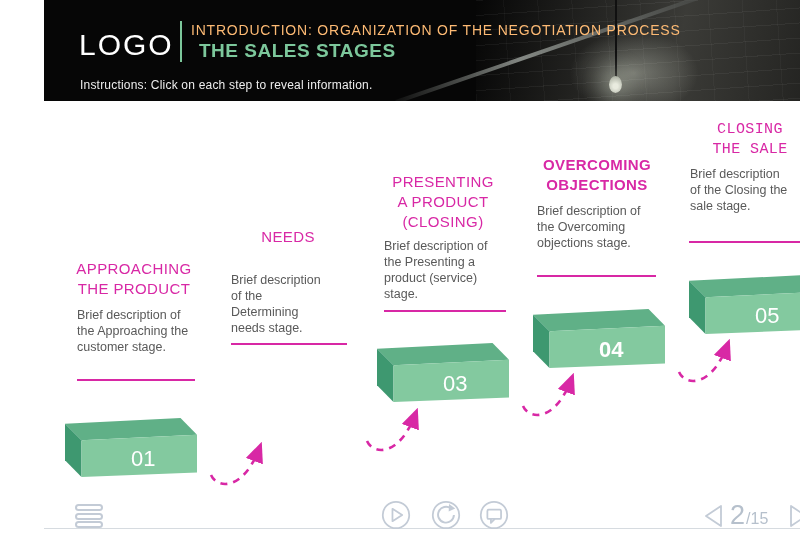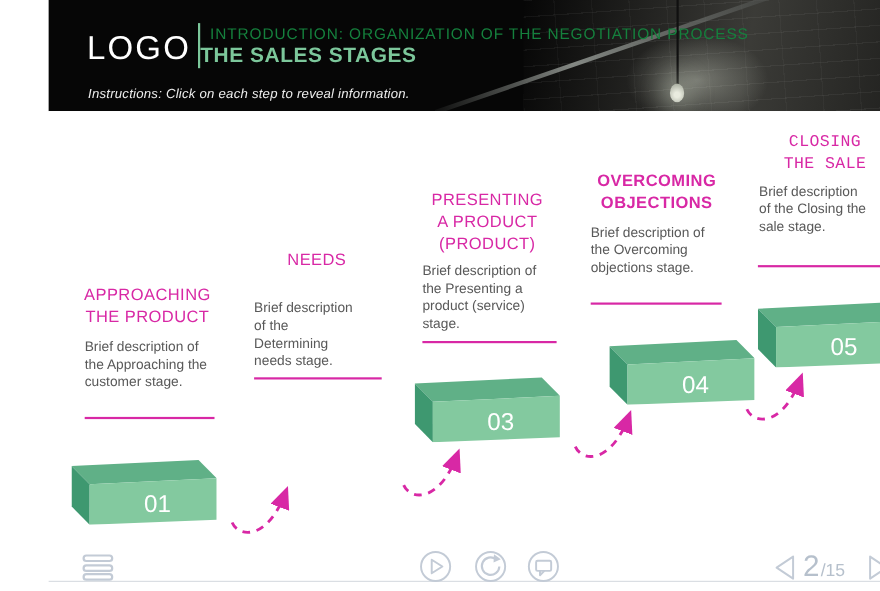--- a/index.html
+++ b/index.html
@@ -24,23 +24,23 @@
     background:radial-gradient(ellipse at center, rgba(225,230,215,0.40), rgba(225,230,215,0) 65%);}
   .header .railing{position:absolute;left:352px;top:100px;width:330px;height:4px;
     background:linear-gradient(to right, rgba(100,104,100,0.1), rgba(150,155,150,0.85) 40%, rgba(70,72,70,0.55));
     transform:rotate(-19deg);transform-origin:left center;}
   .header .cord{position:absolute;left:571px;top:0;width:2px;height:78px;background:#101010;}
   .header .bulb{position:absolute;left:565px;top:76px;width:13px;height:17px;border-radius:50%;
     background:radial-gradient(circle at 50% 60%, #e9ebdf 20%, #9aa092 100%);
     box-shadow:0 0 20px 7px rgba(222,228,210,0.35);}
   .logo{position:absolute;left:35px;top:28px;font-size:30px;letter-spacing:2px;color:#ffffff;}
   .logo-divider{position:absolute;left:136px;top:21px;width:2px;height:41px;background:var(--accent-green);}
-  .course-title{position:absolute;left:147px;top:22px;font-size:14px;letter-spacing:0.8px;color:#15803d;white-space:nowrap;}
-  .slide-title{position:absolute;left:138px;top:40px;font-size:19px;font-weight:bold;letter-spacing:0.5px;color:var(--accent-green);white-space:nowrap;}
-  .instructions{position:absolute;left:36px;top:78px;font-size:12px;color:#EDEDED;letter-spacing:0.2px;font-style:italic;}
+  .course-title{position:absolute;left:147px;top:22px;font-size:14px;letter-spacing:0.8px;color:#fdba74;white-space:nowrap;}
+  .slide-title{position:absolute;left:155px;top:40px;font-size:19px;font-weight:bold;letter-spacing:0.5px;color:var(--accent-green);white-space:nowrap;}
+  .instructions{position:absolute;left:36px;top:78px;font-size:12px;color:#EDEDED;letter-spacing:0.2px;}
 
   
   .content{position:absolute;top:101px;left:0;width:800px;height:436px;background:#ffffff;border-right:2px solid #E3E3E3;}
   .footer-line{position:absolute;top:528px;left:0;width:800px;height:1px;background:#D6DBE0;}
 
   .step-title{position:absolute;color:var(--magenta);font-size:15px;line-height:20px;text-align:center;letter-spacing:0.4px;}
   .step-title span{display:block;}
   .s1t{left:25px;top:259px;width:130px;}
   .s2t{left:180px;top:227px;width:128px;}
   .s3t{left:334px;top:172px;width:130px;}
@@ -58,21 +58,21 @@
   .s1l{left:33px;top:379px;width:118px;}
   .s2l{left:187px;top:343px;width:116px;}
   .s3l{left:340px;top:310px;width:122px;}
   .s4l{left:493px;top:275px;width:119px;}
   .s5l{left:645px;top:241px;width:120px;}
 
   .block{position:absolute;width:132px;height:60px;cursor:pointer;}
   .b1{left:21px;top:417px;}
   .b2{left:177px;top:376px;}
   .b3{left:333px;top:342px;}
-  .b4{left:510px;top:308px;}
+  .b4{left:489px;top:308px;font-weight:bold;}
   .b5{left:645px;top:274px;}
   .block svg{display:block;width:132px;height:60px;}
   .block text{fill:#ffffff;font-family:"Liberation Sans",sans-serif;font-size:20px;}
 
   .arrow{position:absolute;width:60px;height:54px;}
   .a1{left:163px;top:441px;}
   .a2{left:319px;top:407px;}
   .a3{left:475px;top:372px;}
   .a4{left:631px;top:338px;}
 
@@ -120,21 +120,21 @@
 
   <div class="step-title s2t">
     <span>NEEDS</span>
   </div>
   <div class="step-desc s2d">Brief description of the Determining needs stage.</div>
   <div class="step-line s2l"></div>
 
   <div class="step-title s3t">
     <span>PRESENTING</span>
     <span>A PRODUCT</span>
-    <span>(PRODUCT)</span>
+    <span>(CLOSING)</span>
   </div>
   <div class="step-desc s3d">Brief description of the Presenting a product (service) stage.</div>
   <div class="step-line s3l"></div>
 
   <div class="step-title s4t">
     <span>OVERCOMING</span>
     <span>OBJECTIONS</span>
   </div>
   <div class="step-desc s4d">Brief description of the Overcoming objections stage.</div>
   <div class="step-line s4l"></div>

